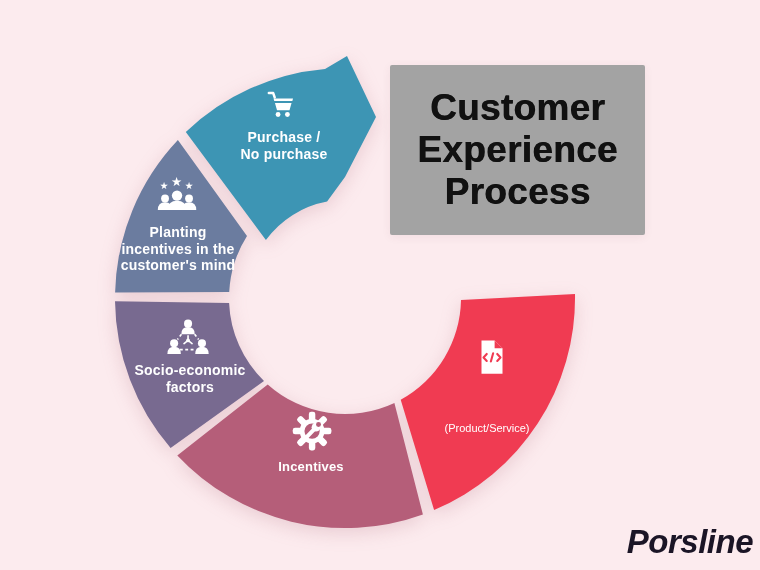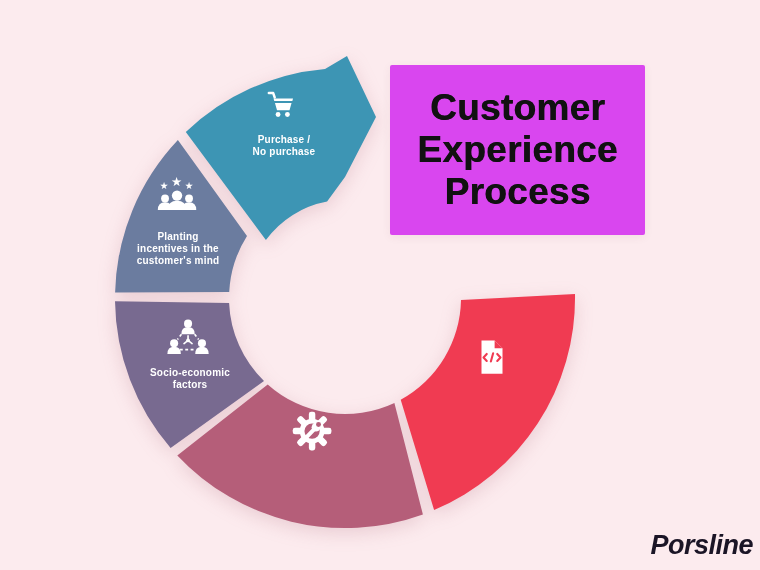--- a/index.html
+++ b/index.html
@@ -1,30 +1,30 @@
 <!DOCTYPE html>
 <html><head>
 <meta charset="utf-8">
 <style>
   html,body{margin:0;padding:0;}
   body{font-family:"Liberation Sans", sans-serif;}
   .stage{position:relative;width:760px;height:570px;overflow:hidden;background:#fcebee;}
   .ring-svg{position:absolute;left:0;top:0;filter:drop-shadow(0 5px 9px rgba(167,94,116,.22));}
   .seg-label{position:absolute;transform:translate(-50%,-50%);color:#fff;font-weight:bold;
-             font-size:10px;line-height:1.18;letter-spacing:.2px;text-align:center;
+             font-size:14px;line-height:1.18;letter-spacing:.2px;text-align:center;
              white-space:pre-line;width:150px;}
   .seg-sublabel{position:absolute;transform:translate(-50%,-50%);color:#fff;font-weight:600;
              font-size:11px;line-height:1.32;text-align:center;white-space:pre-line;width:150px;}
-  .title-card{position:absolute;left:390px;top:65px;width:255px;height:170px;background:#d946ef;
+  .title-card{position:absolute;left:390px;top:65px;width:255px;height:170px;background:#a3a3a3;
              display:flex;align-items:center;justify-content:center;border-radius:2px;
              box-shadow:0 2px 10px rgba(120,60,70,.07);}
   .title-card .title{font-weight:bold;font-size:37px;line-height:1.14;letter-spacing:.3px;
              color:#111;text-align:center;white-space:pre-line;
              text-shadow:.6px 0 0 #111;}
-  .brand{position:absolute;right:7px;bottom:9px;font-size:27px;font-weight:bold;
+  .brand{position:absolute;right:7px;bottom:9px;font-size:33px;font-weight:bold;
              font-style:italic;letter-spacing:-.5px;color:#1b1526;margin-left:44px;}
 </style>
 </head>
 <body>
 
 <div class="stage">
 
   <svg class="ring-svg" width="760" height="570" viewBox="0 0 760 570">
 
     <path d="M575 294 A230 230 0 0 1 434.1 510 L400.7 399.7 A116 116 0 0 0 461 300 Z" fill="#f03b52"></path>
@@ -111,21 +111,23 @@
   <div class="seg-label" style="left:284px;top:146px">Purchase /
 No purchase</div>
 
   <div class="seg-label" style="left:178px;top:249px">Planting
 incentives in the
 customer's mind</div>
 
   <div class="seg-label" style="left:190px;top:379px">Socio-economic
 factors</div>
 
+  <div class="seg-label" style="left:311px;top:467px;font-size:13px">Incentives</div>
 
+  <div class="seg-sublabel" style="left:487px;top:428px;font-weight:500">(Product/Service)</div>
 
   <div class="title-card">
     <div class="title">Customer
 Experience
 Process</div>
   </div>
 
   <div class="brand">Porsline</div>
 
 </div>

